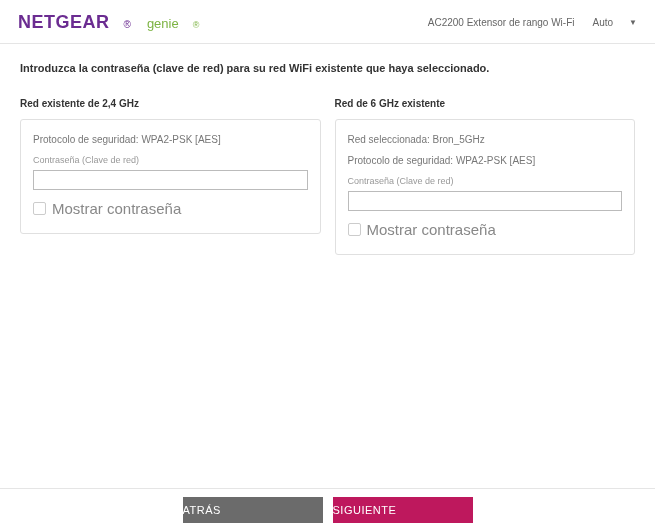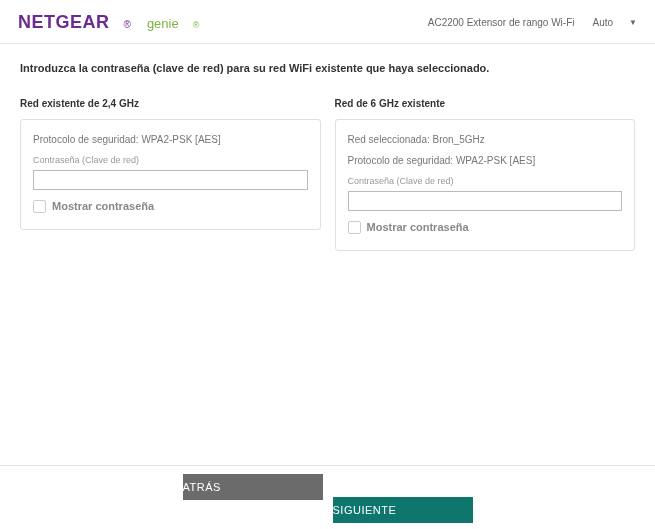--- a/index.html
+++ b/index.html
@@ -117,23 +117,22 @@
     }
     .checkbox {
       width: 13px;
       height: 13px;
       border: 1px solid #ccc;
       border-radius: 2px;
       background: #fff;
       cursor: pointer;
     }
     .checkbox-label {
-      font-size: 11px;
+      font-size: 15px;
       color: #888;
-      font-weight: bold;
     }
     .footer {
       position: absolute;
       bottom: 0;
       left: 0;
       right: 0;
       border-top: 1px solid #e5e5e5;
       padding: 8px 0 6px 0;
       display: flex;
       justify-content: center;
@@ -148,22 +147,21 @@
       color: #fff;
       cursor: pointer;
       text-align: left;
       line-height: 26px;
       letter-spacing: 0.5px;
     }
     .btn-back {
       background: #6b6b6b;
     }
     .btn-next {
-      background: #0f766e;
-      margin-top: 23px;
+      background: #be185d;
     }
   </style>
 </head>
 <body>
 
 <div class="header">
   <div class="logo">
     <span class="logo-netgear">NETGEAR</span>
       <span class="logo-reg">®</span>
     <span class="logo-genie">genie</span>

